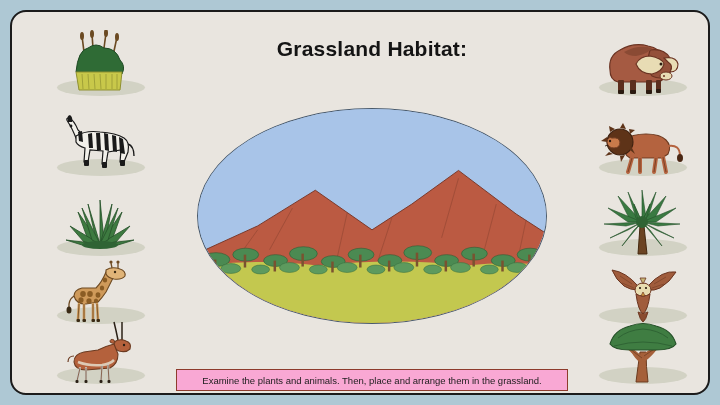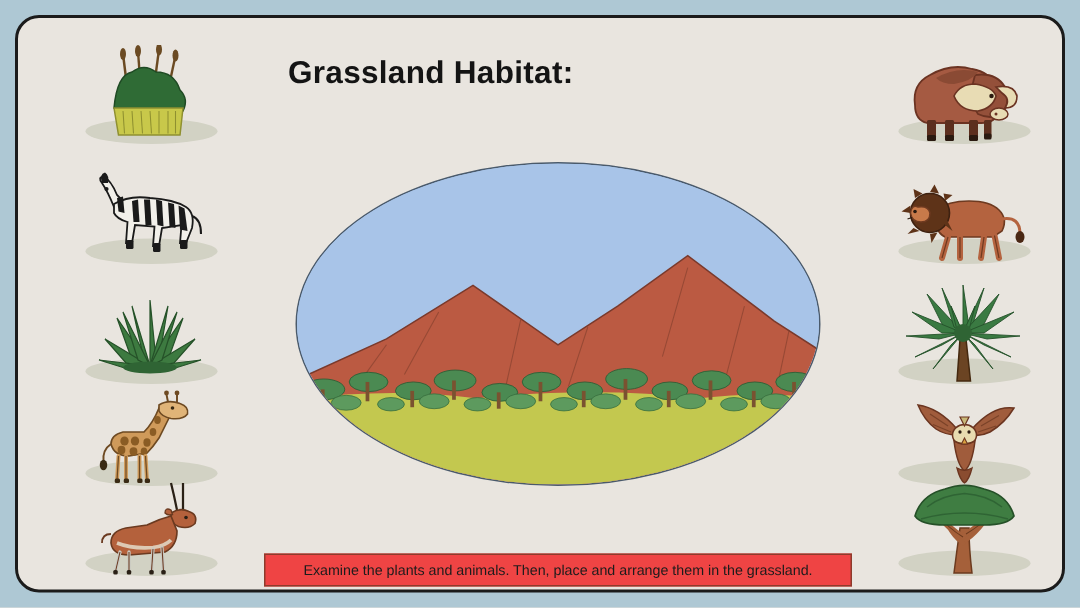--- a/index.html
+++ b/index.html
@@ -16,20 +16,21 @@
     background:#e9e5df;
     border:2px solid #1b1b1b;
     border-radius:16px;
     box-sizing:border-box;
     overflow:hidden;
   }
 
   
   .title{
     position:absolute;left:180px;top:24px;width:360px;
+    text-align:center;
     font-weight:bold;
     font-size:21px;
     line-height:26px;
     color:#141414;
     letter-spacing:.2px;
   }
   .title .l2{display:block;}
 
   
   .scene{
@@ -40,21 +41,21 @@
     border:1px solid #4a5a6b;
     box-sizing:border-box;
     background:#a8c4e8;
   }
   .scene svg{display:block;width:100%;height:100%;}
 
   
   .instruction{
     position:absolute;left:164px;top:357px;
     width:392px;height:22px;
-    background:#ef4444;
+    background:#f9a8d4;
     border:1px solid #8d3b2c;
     box-sizing:border-box;
     display:flex;align-items:center;justify-content:center;
     font-size:9.5px;
     color:#1c1c1c;
     white-space:nowrap;
   }
 
   
   .tile{

